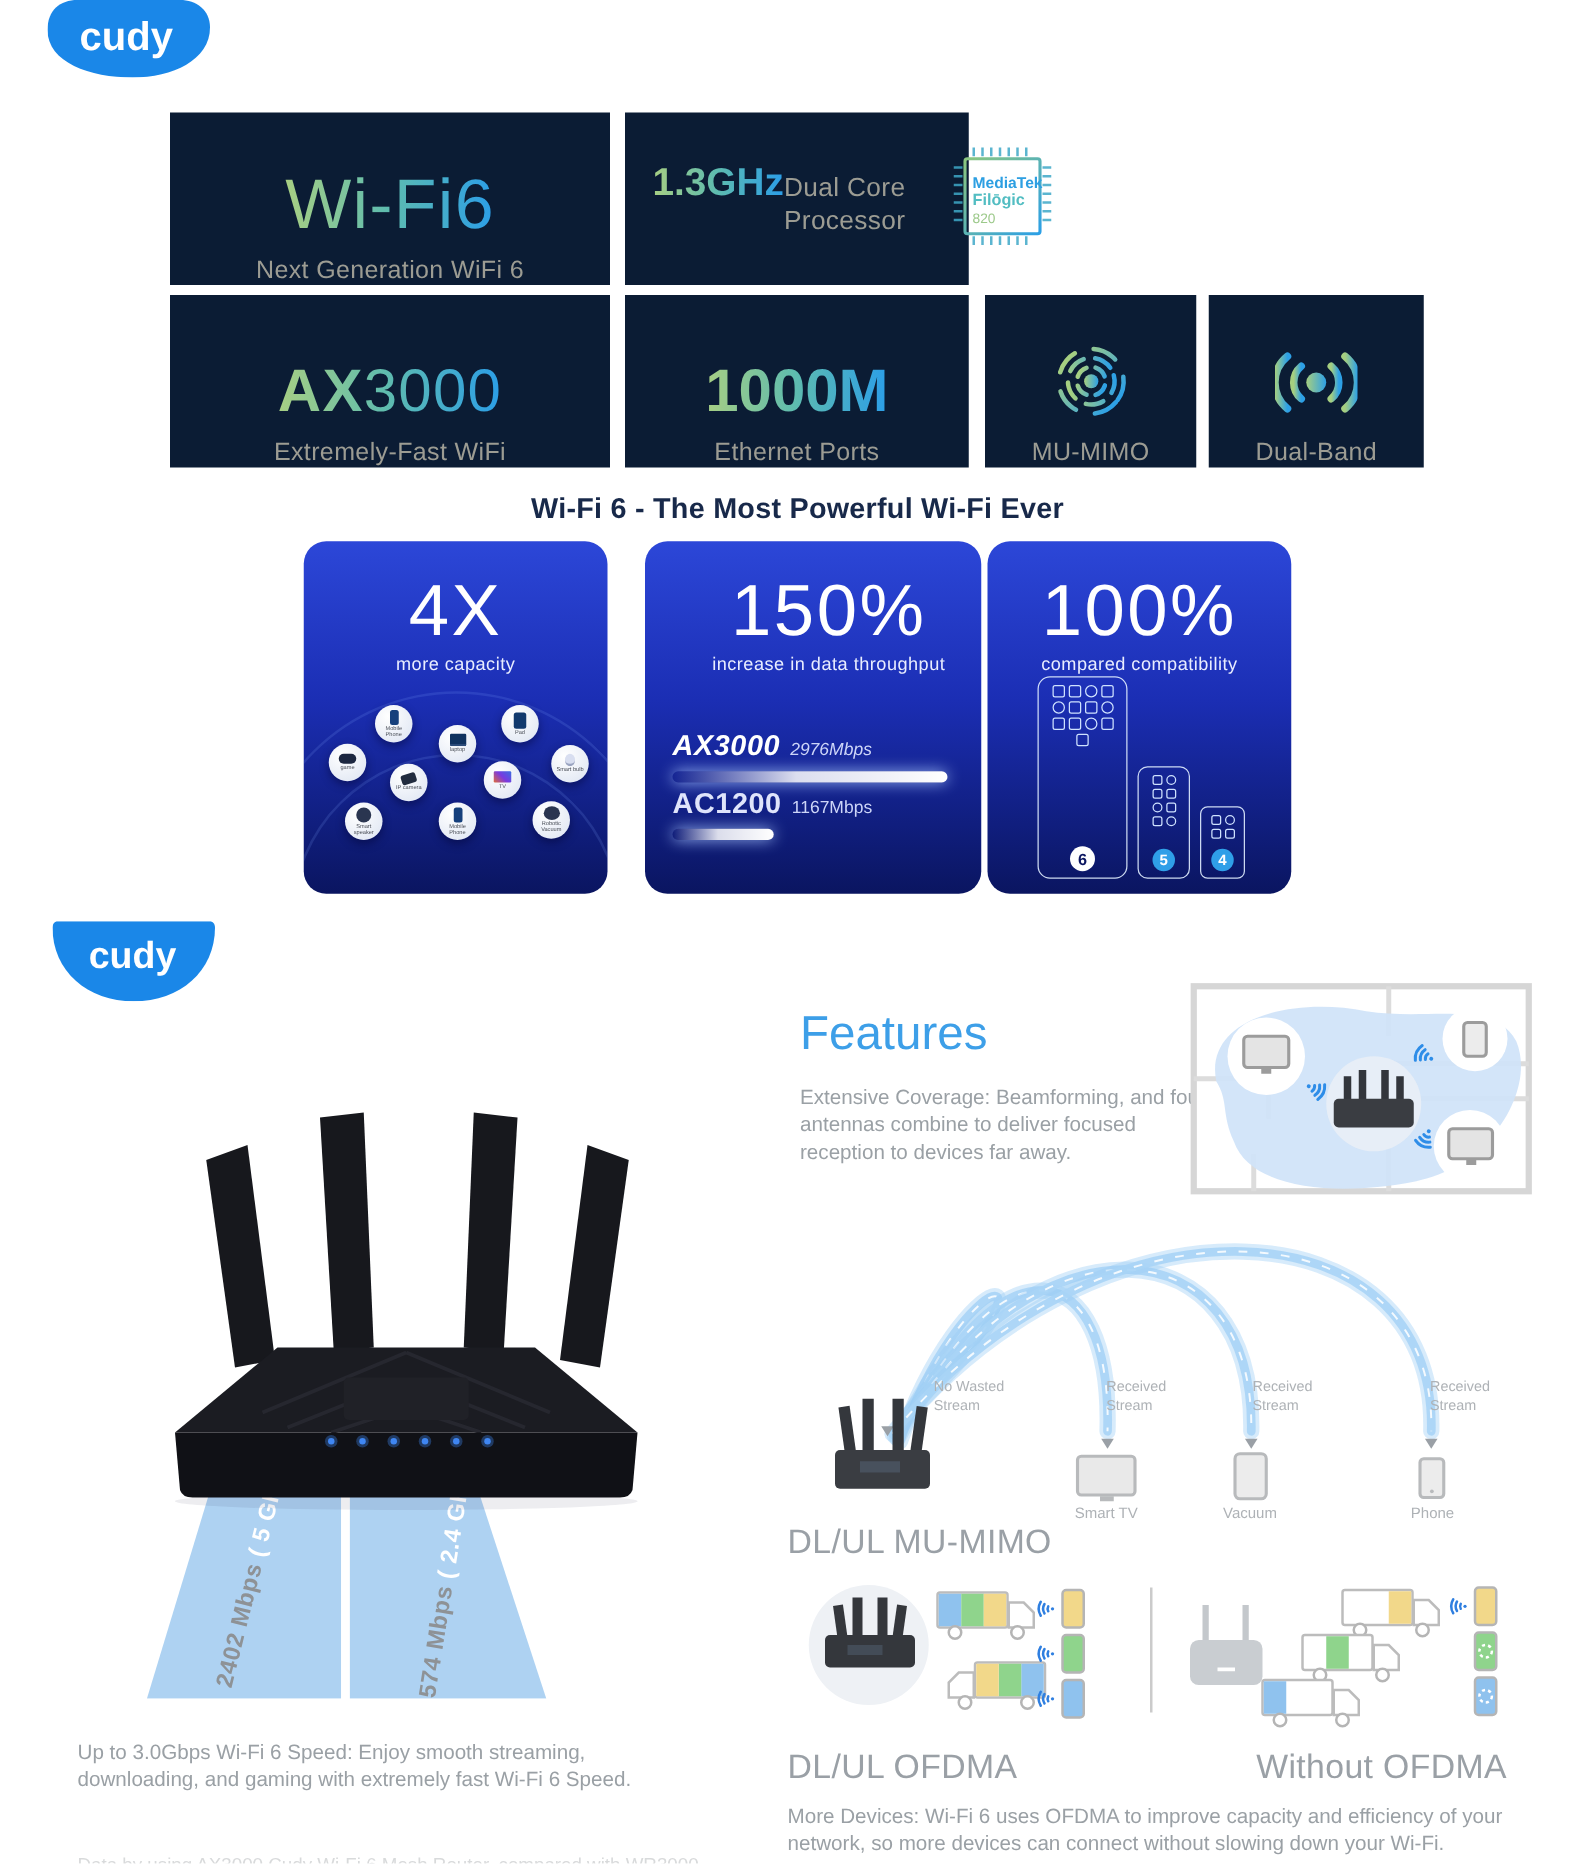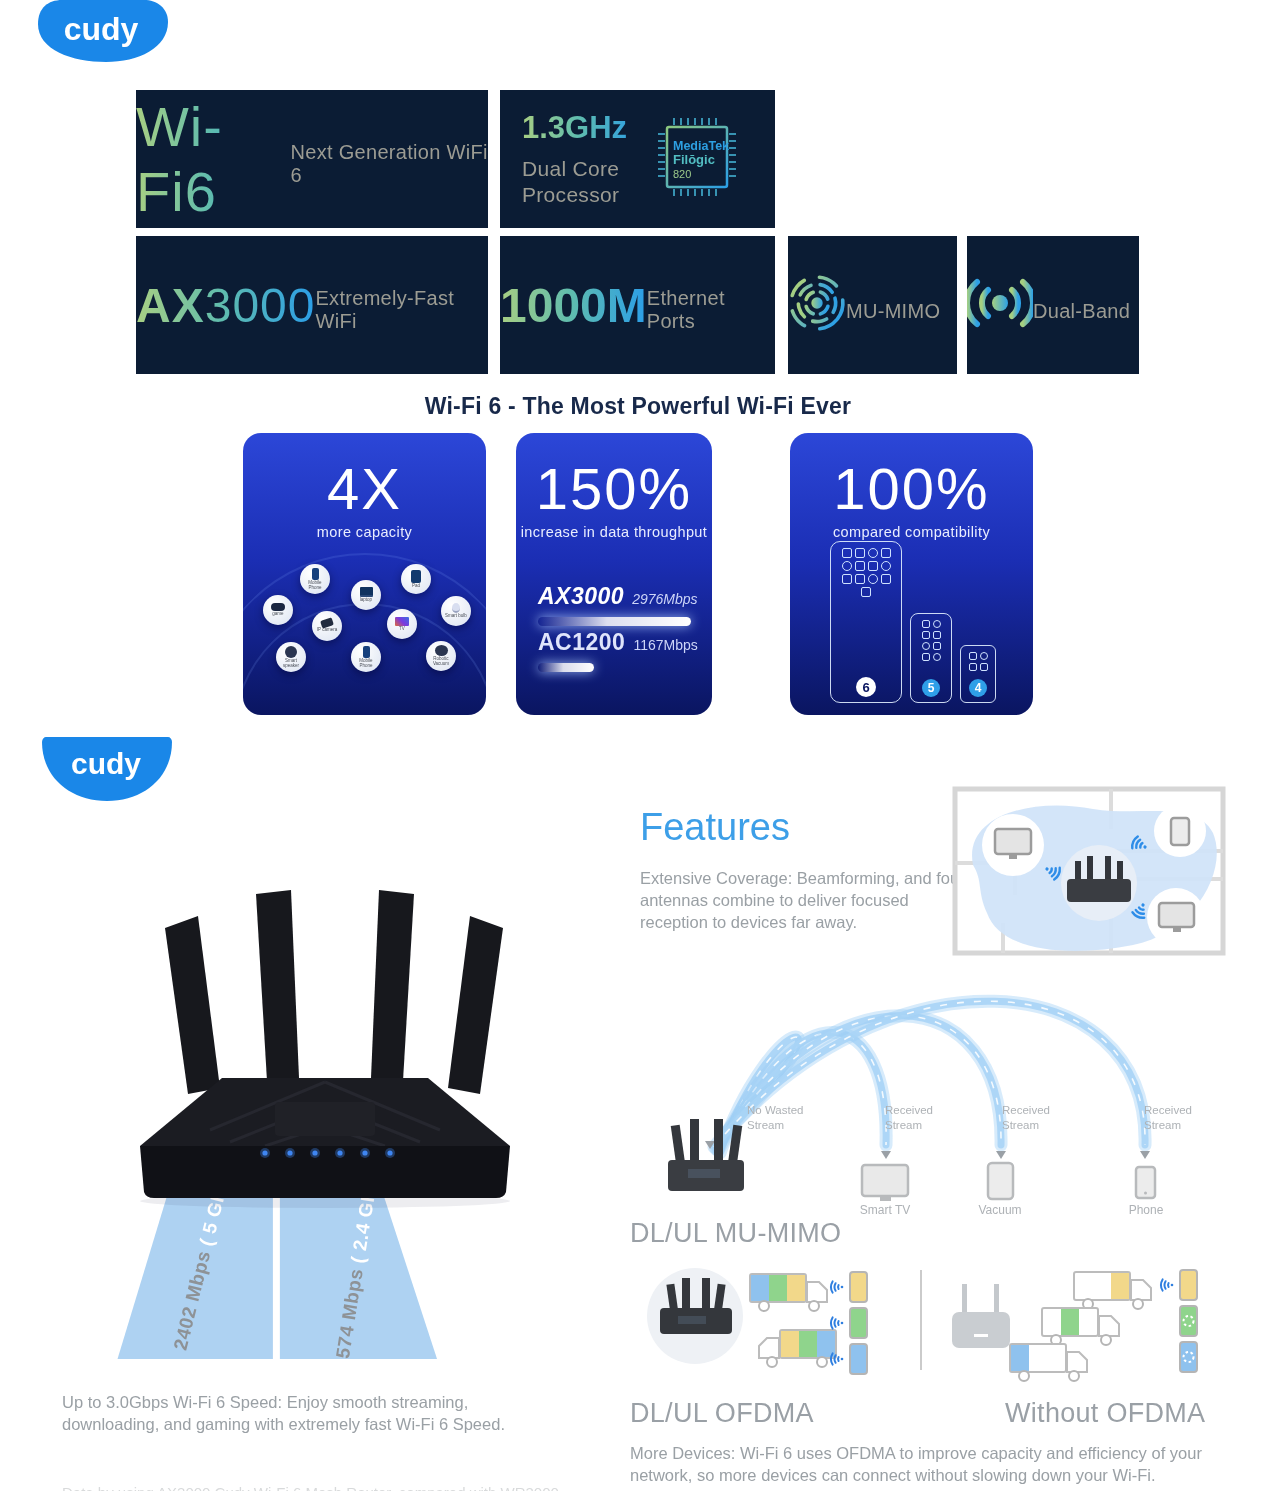--- a/index.html
+++ b/index.html
@@ -4,29 +4,29 @@
 <style>
   html,body{margin:0;padding:0;background:#fff;}
   .page{position:relative;width:1276px;height:1491px;background:#fff;overflow:hidden;
         font-family:"Liberation Sans",sans-serif;}
 
   
   .logo{position:absolute;}
   .logo svg text{font-family:"Liberation Sans",sans-serif;font-weight:bold;}
 
   
-  .tile{position:absolute;background:#0b1c34;color:#fff;display:flex;flex-direction:row;
-        align-items:center;justify-content:flex-start;height:138px;}
+  .tile{position:absolute;background:#0b1c34;color:#fff;display:flex;flex-direction:column;
+        align-items:center;justify-content:flex-end;height:138px;}
   .grad{background:linear-gradient(90deg,#a8cf83 0%,#5fbcae 48%,#2b9ee8 100%);
         -webkit-background-clip:text;background-clip:text;color:transparent;}
   .tile-sub{color:#9c9c93;font-size:20px;margin-top:10px;letter-spacing:.3px;}
   .t-wifi6{left:136px;top:90px;width:352px;}
   .t-wifi6 .tile-title{font-size:56px;font-weight:500;letter-spacing:1px;}
   .t-cpu{left:500px;top:90px;width:275px;flex-direction:row;gap:16px;justify-content:flex-start;padding-left:22px;box-sizing:border-box;}
-  .t-cpu .txt{display:flex;flex-direction:column;}
+  .t-cpu .txt{display:flex;flex-direction:row;}
   .t-cpu .tile-title{font-size:31px;font-weight:700;}
   .t-cpu .tile-sub{font-size:21px;width:118px;line-height:1.25;}
   .t-bw{left:788px;top:90px;width:351px;align-items:flex-start;padding-left:26px;box-sizing:border-box;}
   .t-bw .tile-title{font-size:29px;font-weight:600;}
   .t-bw .tile-sub{font-size:20px;line-height:1.3;width:240px;margin-top:8px;}
   .t-ax{left:136px;top:236px;width:352px;}
   .t-ax .tile-title{font-size:48px;letter-spacing:1px;}
   .t-ax .strong{font-weight:700;}
   .t-ax .light{font-weight:300;}
   .t-eth{left:500px;top:236px;width:275px;}
@@ -43,21 +43,21 @@
     font-size:23px;font-weight:700;color:#18294a;letter-spacing:.2px;}
 
   
   .card{position:absolute;top:433px;width:243px;height:282px;border-radius:18px;overflow:hidden;
     background:linear-gradient(180deg,#2c47d8 0%,#1b2eb4 45%,#0a1560 100%);
     color:#fff;text-align:center;}
   .card .deco-arc{position:absolute;border:2px solid rgba(130,170,255,.16);border-radius:50%;
     border-bottom-color:transparent;border-left-color:transparent;transform:rotate(-45deg);}
   .card .stat{font-size:58px;font-weight:400;margin-top:22px;letter-spacing:2px;}
   .card .cap{font-size:14.5px;color:#e9edff;letter-spacing:.4px;margin-top:2px;}
-  .card1{left:243px;} .card2{left:516px;width:196px;} .card3{left:790px;}
+  .card1{left:243px;} .card2{left:516px;width:244px;padding-left:25px;} .card3{left:790px;}
 
   
   .dev{position:absolute;width:30px;height:30px;border-radius:50%;
     background:radial-gradient(circle at 35% 30%,#ffffff 0%,#e3e9f4 80%);
     box-shadow:0 3px 8px rgba(0,0,40,.45);display:flex;flex-direction:column;
     align-items:center;justify-content:center;gap:1px;}
   .dev-label{font-size:4.5px;line-height:1.1;color:#4a4f58;text-align:center;width:26px;}
   .ico{display:block;}
   .ico-phone{width:7px;height:12px;background:#16407c;border-radius:2px;}
   .ico-laptop{width:13px;height:8px;background:#10335f;border-radius:1px;border-bottom:2px solid #2a4a78;}

